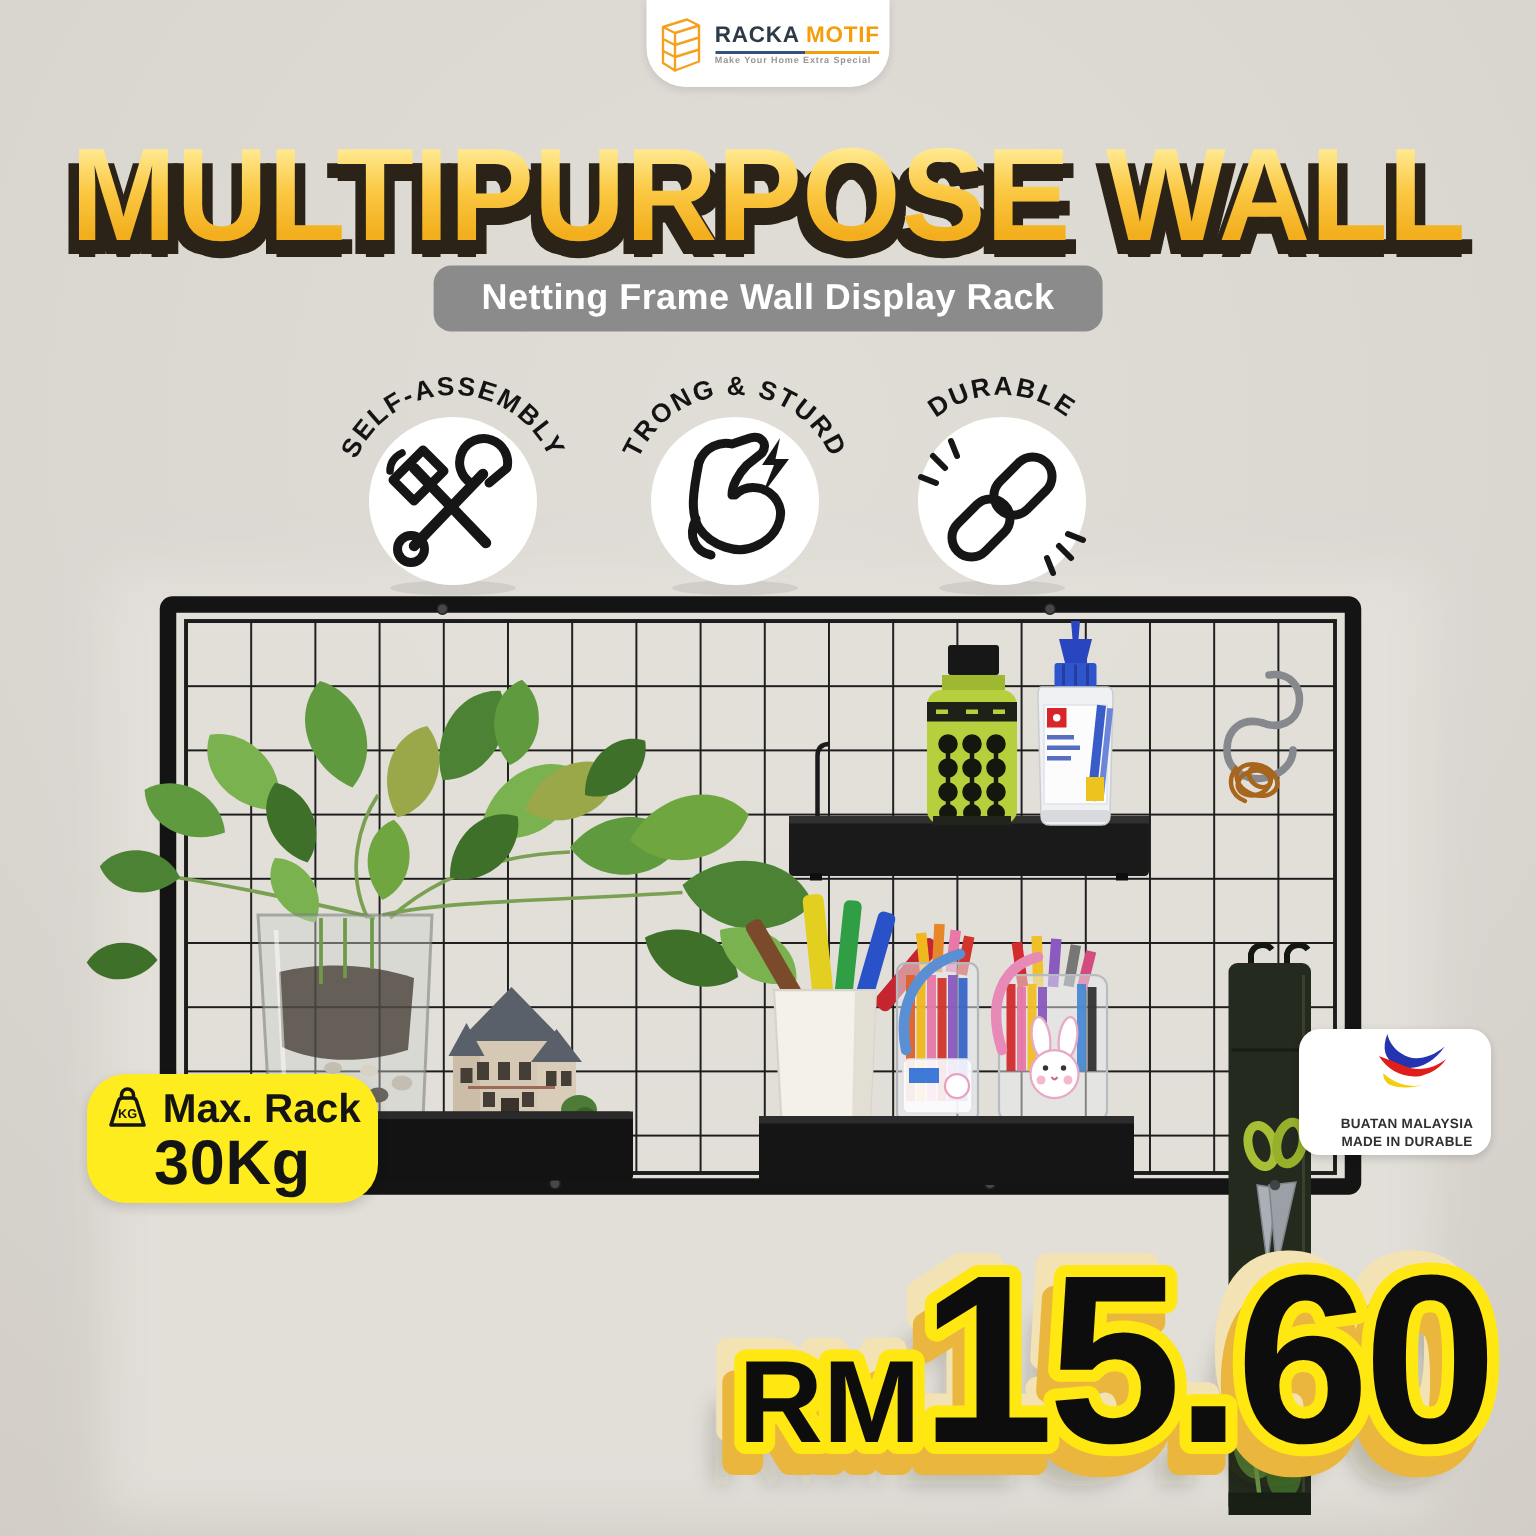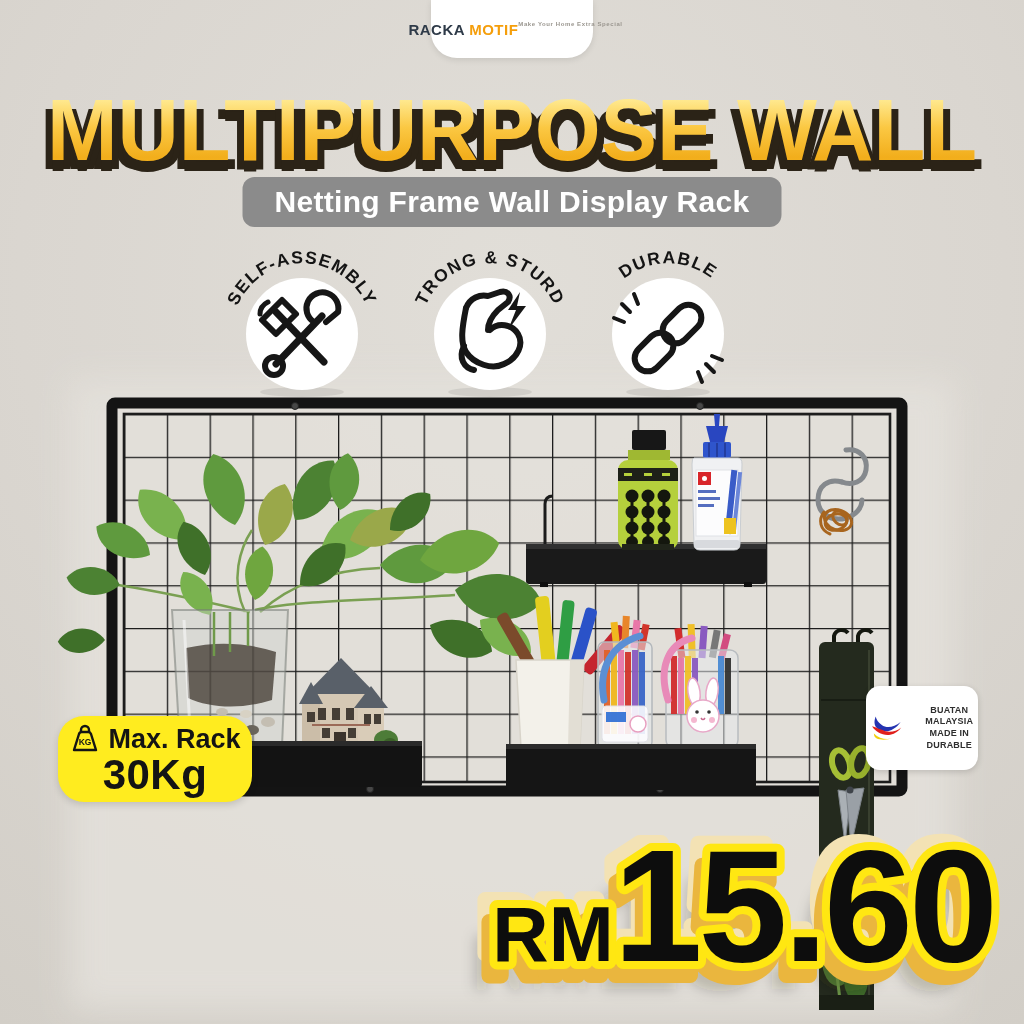--- a/index.html
+++ b/index.html
@@ -3,48 +3,48 @@
 <meta charset="utf-8">
 <style>
   html,body{margin:0;padding:0;}
   body{width:1024px;height:1024px;overflow:hidden;background:#dcd8d2;font-family:"Liberation Sans",sans-serif;}
   .canvas{position:relative;width:1024px;height:1024px;
     background:radial-gradient(circle at 50% 28%,#e1ded8 0%,#dad6d0 55%,#d2cec7 100%);}
   
   .logo-card{position:absolute;left:431px;top:0;width:162px;height:58px;background:#fff;
     border-radius:0 0 26px 26px;display:flex;align-items:center;justify-content:center;gap:7px;
     box-shadow:0 2px 6px rgba(0,0,0,.10);z-index:4;}
-  .logo-text{display:flex;}
+  .logo-text{display:flex;flex-direction:column;}
   .brand{font-size:15px;font-weight:bold;letter-spacing:.5px;color:#2e3a48;white-space:nowrap;}
   .brand .motif{color:#f59e0b;}
   .brand-rule{height:2px;margin:2px 0;background:linear-gradient(90deg,#33527c 55%,#f59e0b 55%);}
   .tagline{font-size:6px;color:#9a968f;letter-spacing:.6px;font-weight:bold;white-space:nowrap;}
   
   .title-svg{position:absolute;left:0;top:74px;width:1024px;height:112px;z-index:3;}
   .title-txt{font-family:"Liberation Sans",sans-serif;font-weight:bold;font-size:88px;}
   
   .pill{position:absolute;top:177px;left:50%;transform:translateX(-50%);background:#8b8b8b;color:#fff;
-    font-size:30px;font-weight:bold;padding:8px 32px;border-radius:12px;letter-spacing:.3px;
+    font-size:24px;font-weight:bold;padding:8px 32px;border-radius:12px;letter-spacing:.3px;
     white-space:nowrap;z-index:3;}
   
   .badge-svg{position:absolute;top:250px;width:180px;height:152px;z-index:3;}
   .badge-label{font-family:"Liberation Sans",sans-serif;font-weight:bold;font-size:17.5px;letter-spacing:1.4px;fill:#141414;}
   .b-ic{stroke:#161616;fill:none;stroke-linecap:round;stroke-linejoin:round;}
   
   .scene-svg{position:absolute;left:0;top:0;width:1024px;height:1024px;z-index:1;}
   
   .maxload{position:absolute;left:58px;top:716px;width:194px;height:86px;background:#ffec1f;border-radius:26px;
     z-index:4;display:flex;flex-direction:column;align-items:center;justify-content:center;color:#141414;
     box-shadow:0 3px 7px rgba(0,0,0,.14);}
   .maxload-row{display:flex;align-items:center;gap:7px;font-size:27px;font-weight:bold;line-height:1;}
   .maxload-value{font-size:42px;font-weight:bold;line-height:.95;letter-spacing:.5px;}
   
   .origin{position:absolute;left:866px;top:686px;width:112px;height:84px;background:#fff;border-radius:14px;
-    z-index:4;display:flex;flex-direction:row;align-items:center;justify-content:center;gap:18px;
-    box-shadow:0 2px 6px rgba(0,0,0,.16);}
+    z-index:4;display:flex;flex-direction:column;align-items:center;justify-content:center;gap:18px;
+    box-shadow:0 2px 6px rgba(0,0,0,.16);padding-left:16px;}
   .origin-text{font-size:9px;font-weight:bold;color:#2f2f2f;text-align:center;line-height:1.3;letter-spacing:.2px;}
   
   .price-svg{position:absolute;left:398px;top:793px;width:622px;height:222px;z-index:5;}
   .price-txt{font-family:"Liberation Sans",sans-serif;font-weight:bold;}
 </style>
 </head>
 <body>
 
 <div class="canvas">
 

